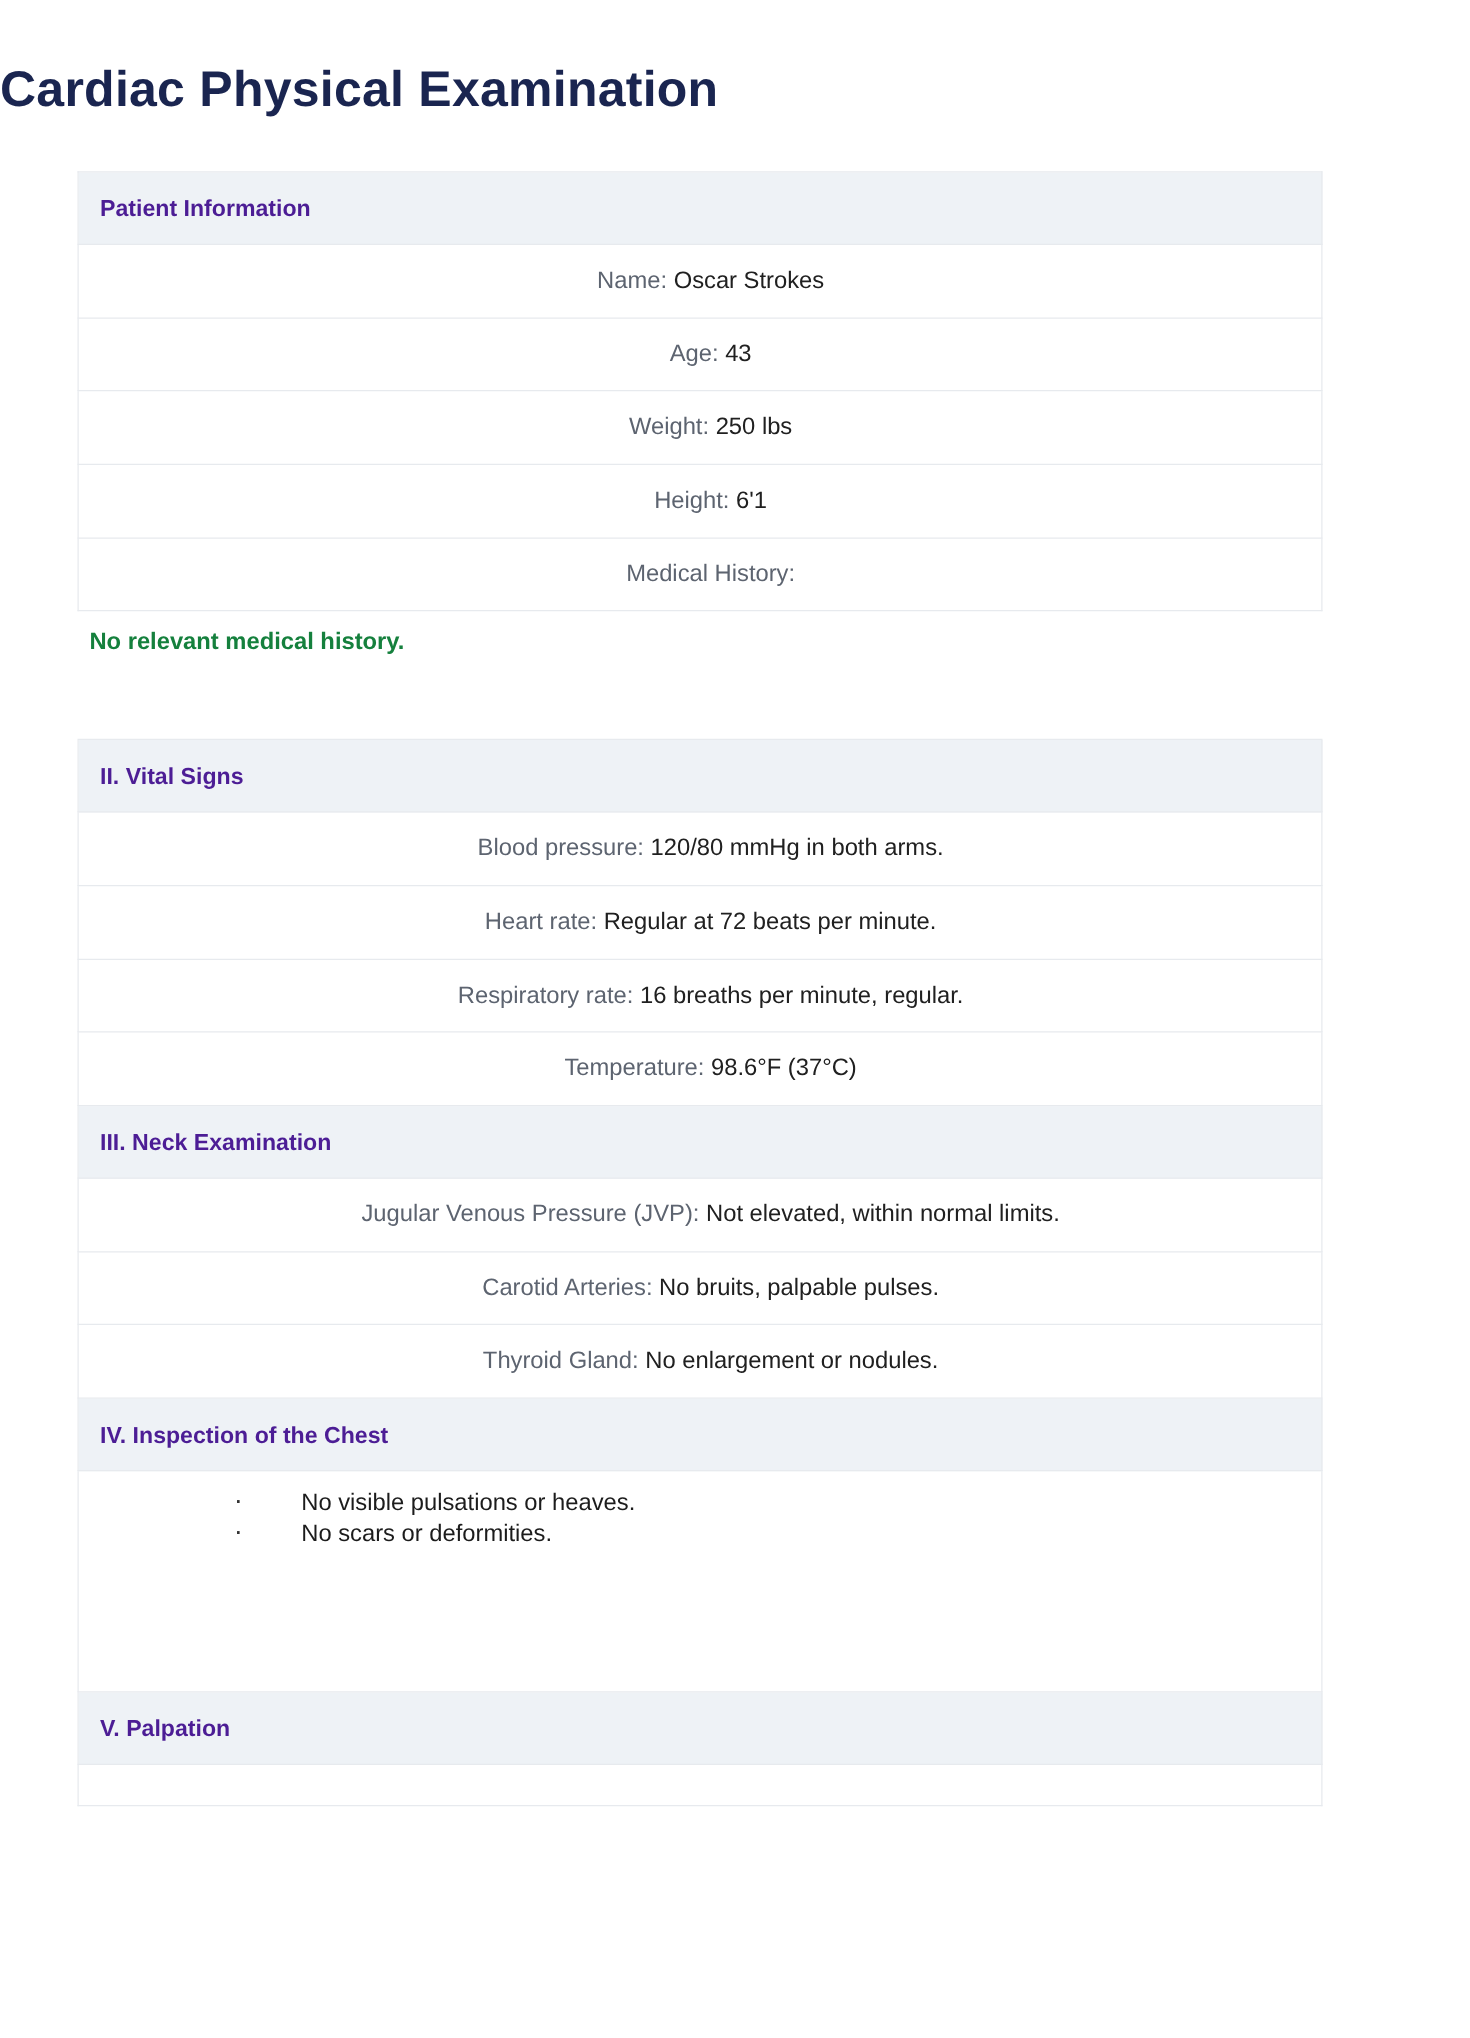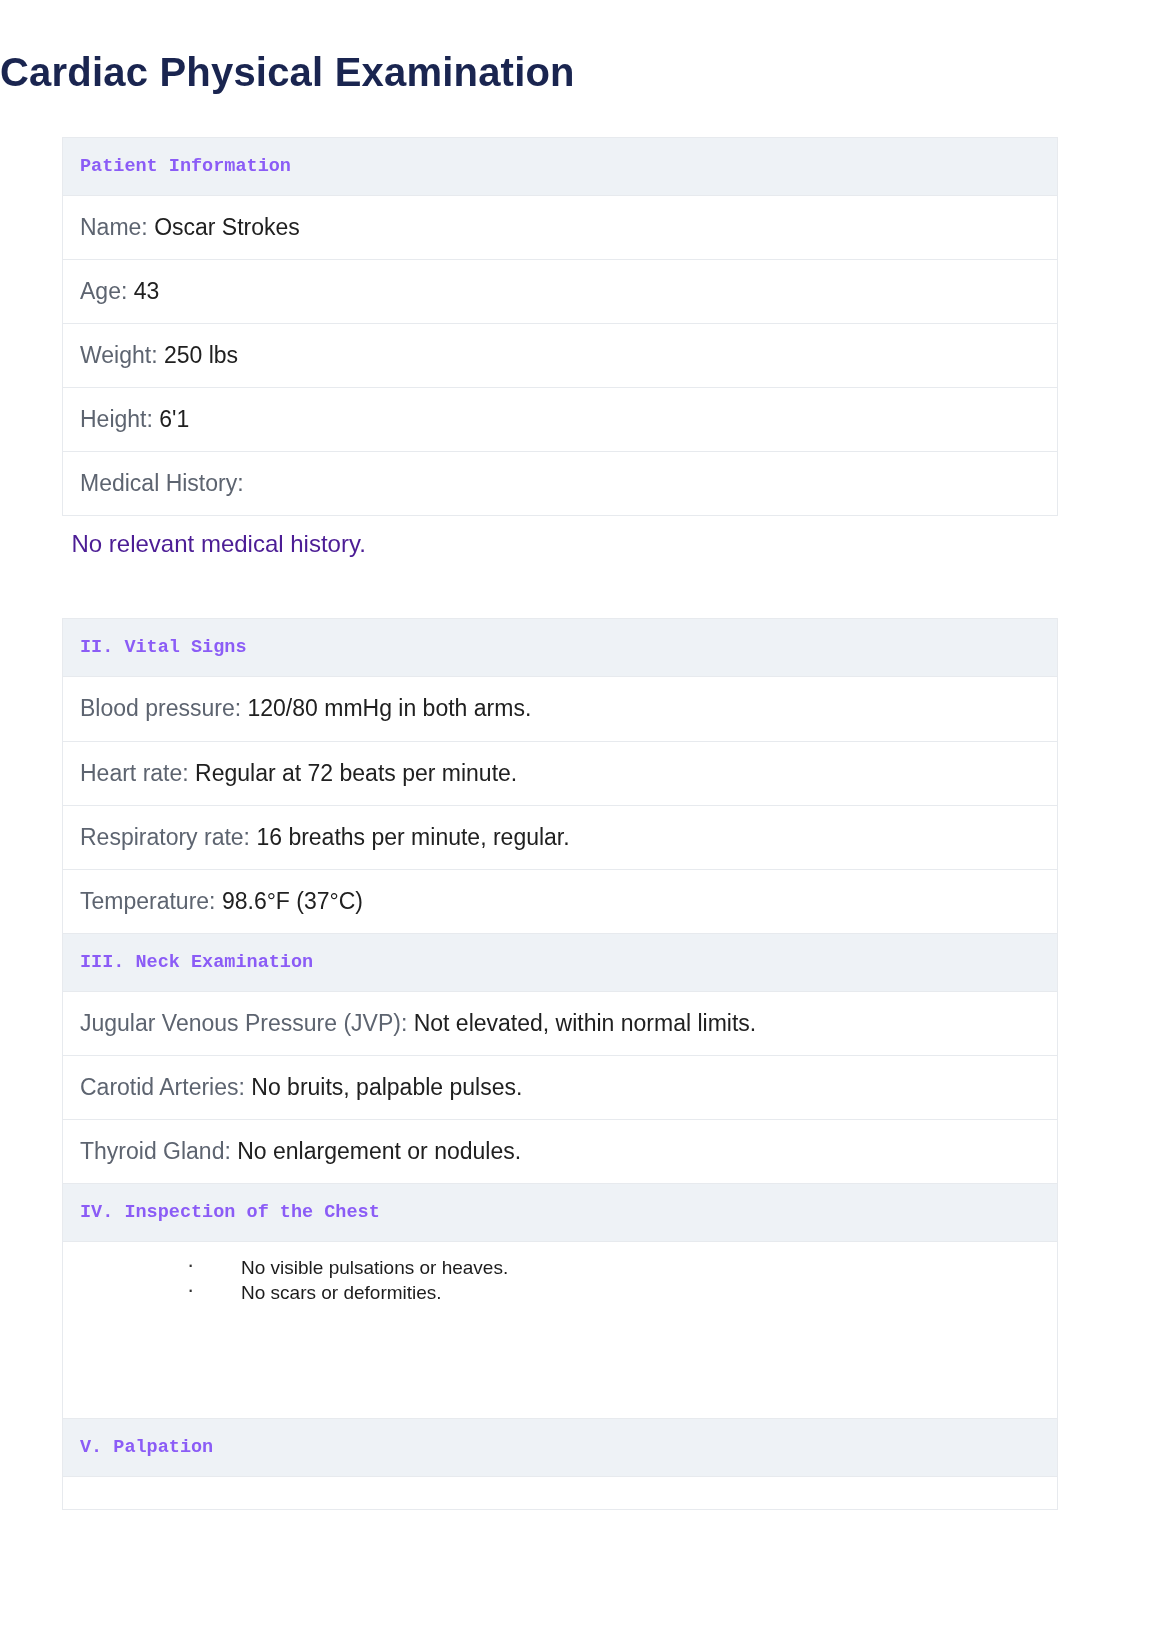--- a/index.html
+++ b/index.html
@@ -39,52 +39,53 @@
   }
 
   .form-table td {
     border: 1px solid #e7eaee;
     padding: 0;
     vertical-align: top;
   }
 
   .section-head {
     background: #eef2f6;
-    color: #8b5cf6;
+    color: #4c1d95;
     font-size: 18.5px;
     font-weight: bold;
     padding: 17px 0 17px 17px !important;
     line-height: 1.25;
     border-left: 1px solid #e7eaee !important;
     border-right: 1px solid #e7eaee !important;
-    font-family: Liberation Mono, monospace;
   }
 
   .field-row {
     padding: 16px 0 16px 17px !important;
-    font-size: 23px;
+    font-size: 19px;
     line-height: 1.35;
     color: #3d3d3d;
+    text-align: center;
   }
   .field-label {
     color: #5d6470;
     font-weight: normal;
   }
   .field-value {
     color: #202020;
     font-weight: normal;
   }
 
   .freetext-row {
     padding: 14px 0 0 9px !important;
-    font-size: 24px;
-    color: #4c1d95;
+    font-size: 19px;
+    color: #15803d;
     height: 88px;
     border-left: none !important;
     border-right: none !important;
+    font-weight: bold;
   }
 
   .bullet-cell {
     padding: 14px 0 14px 0 !important;
   }
   .bullet-cell.tall {
     height: 148px;
   }
   ul.bullets {
     list-style: none;

